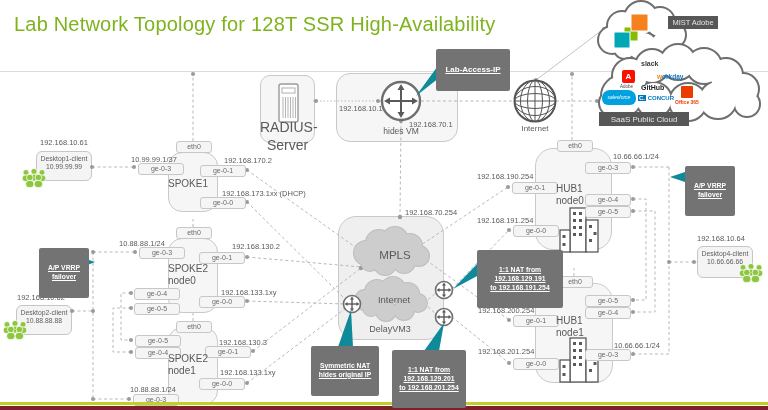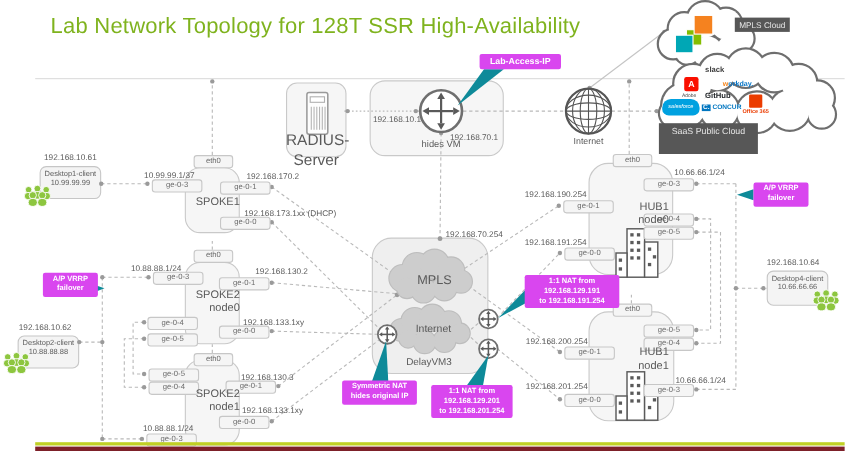--- a/index.html
+++ b/index.html
@@ -1,41 +1,41 @@
 <!DOCTYPE html>
 <html><head>
 <meta charset="utf-8">
 <style>
   html,body{margin:0;padding:0;background:#fff;}
   #canvas{position:relative;width:768px;height:410px;background:#ffffff;overflow:hidden;
           font-family:"Liberation Sans","DejaVu Sans",sans-serif;}
-  .abs{position:absolute;margin-left:32px;}
+  .abs{position:absolute;}
   
   .z0{z-index:0}.z1{z-index:1}.z4{z-index:4}
   #wires{position:absolute;left:0;top:0;z-index:2;pointer-events:none;}
   
   #title{left:14px;top:13px;font-size:20px;color:#7fb31e;letter-spacing:.2px;}
   #divider{left:0;top:71px;width:768px;height:1px;background:#dcdcdc;}
   #greenline{left:0;top:402px;width:768px;height:3px;background:#c0d025;}
   #maroonline{left:0;top:406px;width:768px;height:4px;background:#7d2029;}
   
   .box{position:absolute;background:#f6f6f6;border:1.5px solid #c9c9c9;border-radius:14px;box-sizing:border-box;}
   .dbox{position:absolute;background:#f4f4f4;border:1px solid #c6c6c6;border-radius:6px;box-sizing:border-box;
         font-size:6.8px;color:#5d5d5d;text-align:center;padding-top:3px;line-height:1.25;}
   
   .chip{position:absolute;width:44px;height:10px;background:#f5f5f5;border:1px solid #c7c7c7;border-radius:3px;
         font-size:7px;line-height:10px;color:#6a6a6a;text-align:center;z-index:3;box-sizing:content-box;}
   .tab{width:34px;}
   
   .lbl{position:absolute;font-size:7.5px;color:#5a5a5a;white-space:nowrap;z-index:4;text-align:right;}
   
-  .nname{position:absolute;font-size:10px;color:#595959;text-align:right;z-index:4;line-height:1.2;}
-  
-  .badge{position:absolute;background:#d946ef;color:#fff;font-weight:bold;text-align:center;
-         border-radius:2px;z-index:5;padding:2px 3px;line-height:1.3;}
+  .nname{position:absolute;font-size:10px;color:#595959;text-align:left;z-index:4;line-height:1.2;}
+  
+  .badge{position:absolute;background:#737373;color:#fff;font-weight:bold;text-align:center;
+         border-radius:2px;z-index:5;padding:16px 3px;line-height:1.3;text-decoration:underline;}
   .darkbadge{position:absolute;background:#575757;color:#e6e6e6;text-align:center;z-index:4;}
   .cloudlbl{position:absolute;color:#5a5a5a;text-align:center;z-index:4;}
   #footer{left:300px;top:388px;width:464px;text-align:right;font-size:13px;font-weight:bold;color:#4a4a4a;z-index:4;white-space:nowrap;}
   #footer .u{text-decoration:underline;}
   
   .logo{position:absolute;z-index:4;white-space:nowrap;}
 </style>
 </head>
 <body>
 
@@ -373,22 +373,22 @@
   <div class="cloudlbl" style="left:260px;top:119px;width:55px;font-size:14px;line-height:1.25">
     <div>RADIUS-</div>
     <div>Server</div>
   </div>
   <div class="cloudlbl" style="left:372px;top:126px;width:58px;font-size:8.5px">hides VM</div>
   <div class="cloudlbl" style="left:512px;top:124px;width:46px;font-size:8px">Internet</div>
   <div class="lbl" style="left:339px;top:104px">192.168.10.1</div>
   <div class="lbl" style="left:409px;top:120px">192.168.70.1</div>
   <div class="lbl" style="left:405px;top:208px">192.168.70.254</div>
 
-  <div class="darkbadge" style="left:668px;top:16px;width:50px;height:13px;font-size:7.5px;line-height:13px">MPLS Cloud</div>
-  <div class="darkbadge" style="left:599px;top:112px;width:90px;height:28px;font-size:8px;line-height:15px">SaaS Public Cloud</div>
+  <div class="darkbadge" style="left:668px;top:16px;width:50px;height:13px;font-size:7.5px;line-height:13px">MIST Adobe</div>
+  <div class="darkbadge" style="left:599px;top:112px;width:90px;height:14px;font-size:8px;line-height:15px">SaaS Public Cloud</div>
 
   <div class="logo" style="left:622px;top:70px;width:13px;height:13px;background:#fa0f00;border-radius:2px;color:#fff;font-size:8px;font-weight:bold;text-align:center;line-height:13px">A</div>
   <div class="logo" style="left:620px;top:84px;font-size:4.5px;color:#444">Adobe</div>
   <div class="logo" style="left:641px;top:60px;font-size:7px;font-weight:bold;color:#3d3d3d">slack</div>
   <div class="logo" style="left:657px;top:73px;font-size:6.5px;font-weight:bold"><span style="color:#f6871f">w</span><span style="color:#0875c6">orkday.</span></div>
   <div class="logo" style="left:641px;top:84px;font-size:7px;font-weight:bold;color:#1b1f23">GitHub</div>
   <div class="logo" style="left:602px;top:90px;width:34px;height:15px;background:#00a1e0;border-radius:8px 8px 6px 6px;color:#fff;font-size:5px;font-style:italic;text-align:center;line-height:15px">salesforce</div>
   <div class="logo" style="left:638px;top:95px;font-size:6px;font-weight:bold;color:#0076c0"><span style="background:#0076c0;color:#fff;padding:0 1px">C.</span> <span>CONCUR</span></div>
   <div class="logo" style="left:681px;top:86px;width:12px;height:12px;background:#eb3c00;border-radius:1px"></div>
   <div class="logo" style="left:675px;top:99px;font-size:5px;color:#eb3c00;font-weight:bold">Office 365</div>

